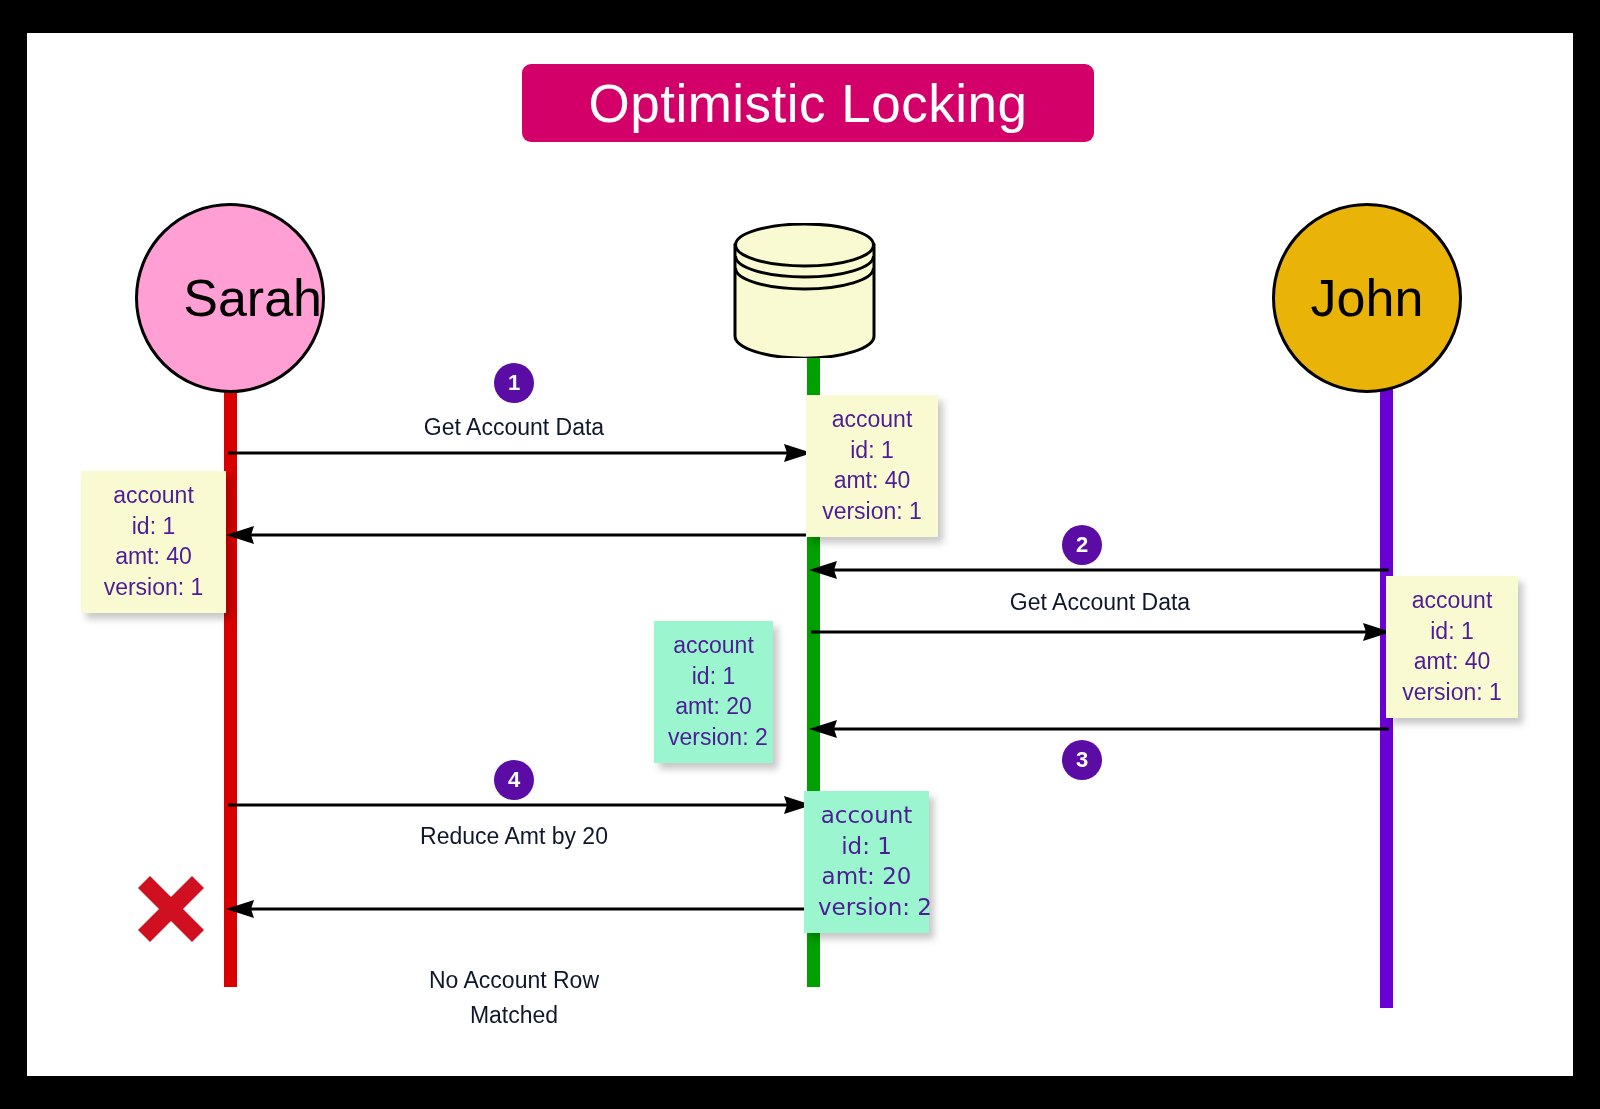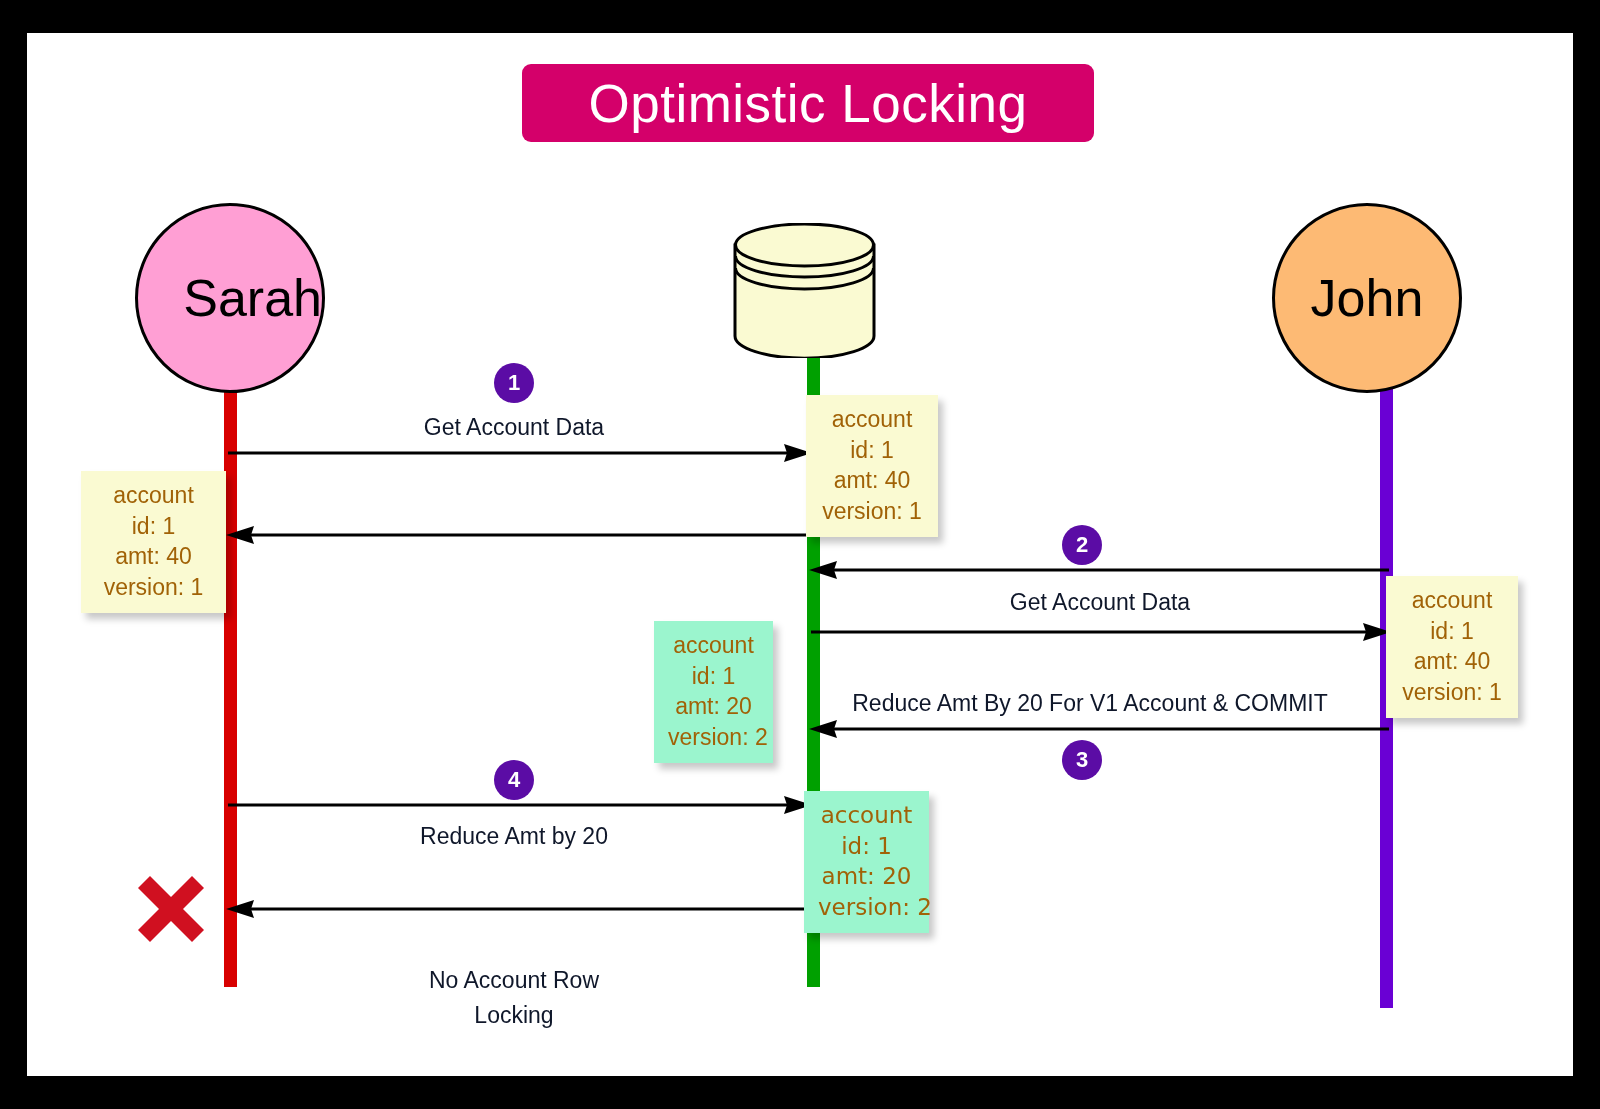--- a/index.html
+++ b/index.html
@@ -65,21 +65,21 @@
     width: 190px;
     height: 190px;
     background: #FF9FD4;
     justify-content: flex-end;
   }
   #actor-john {
     left: 1245px;
     top: 170px;
     width: 190px;
     height: 190px;
-    background: #fdba74;
+    background: #eab308;
   }
   
   #db-shape {
     position: absolute;
     left: 705px;
     top: 190px;
     width: 145px;
     height: 135px;
   }
   
@@ -135,21 +135,21 @@
     text-align: center;
     white-space: nowrap;
   }
   
   .note {
     position: absolute;
     box-sizing: border-box;
     padding: 9px 14px 11px 14px;
     font-size: 23px;
     line-height: 1.33;
-    color: #a16207;
+    color: #4c1d95;
     text-align: center;
     box-shadow: 5px 6px 7px rgba(0,0,0,0.22);
   }
   .note-yellow { background: #FAFAD2; }
   .note-green  { background: #9BF5CE; }
   .note-green.note-rounded {
     font-family: "DejaVu Sans", sans-serif;
   }
   .note-line { display: block; white-space: nowrap; }
   
@@ -242,21 +242,20 @@
       </svg>
     </div>
 
     <div class="note note-yellow" style="left:1359px; top:543px; width:132px;">
       <span class="note-line">account</span>
       <span class="note-line">id: 1</span>
       <span class="note-line">amt: 40</span>
       <span class="note-line">version: 1</span>
     </div>
 
-    <div class="msg-label" style="left:790px; top:653px; width:546px;">Reduce Amt By 20 For V1 Account &amp; COMMIT</div>
 
     <div class="arrow" style="left:780px; top:689px; width:586px;">
       <svg width="586" height="14" viewBox="0 0 586 14">
         <line x1="20" y1="7" x2="582" y2="7" stroke="#000000" stroke-width="3"></line>
         <polygon points="2,7 30,-2 27,7 30,16" fill="#000000"></polygon>
       </svg>
     </div>
 
     <div class="step-badge" style="left:1035px; top:707px;">3</div>
 
@@ -282,21 +281,21 @@
 
     <div class="arrow" style="left:197px; top:869px; width:590px;">
       <svg width="590" height="14" viewBox="0 0 590 14">
         <line x1="20" y1="7" x2="586" y2="7" stroke="#000000" stroke-width="3"></line>
         <polygon points="2,7 30,-2 27,7 30,16" fill="#000000"></polygon>
       </svg>
     </div>
 
     <div class="msg-label" style="left:287px; top:894px; width:400px;margin-top:36px;">
       <span class="note-line">No Account Row</span>
-      <span class="note-line">Locking</span>
+      <span class="note-line">Matched</span>
     </div>
 
     <div class="note note-green note-rounded" style="left:777px; top:758px; width:125px;">
       <span class="note-line">account</span>
       <span class="note-line">id: 1</span>
       <span class="note-line">amt: 20</span>
       <span class="note-line">version: 2</span>
     </div>
 
     <div id="failure-x">

